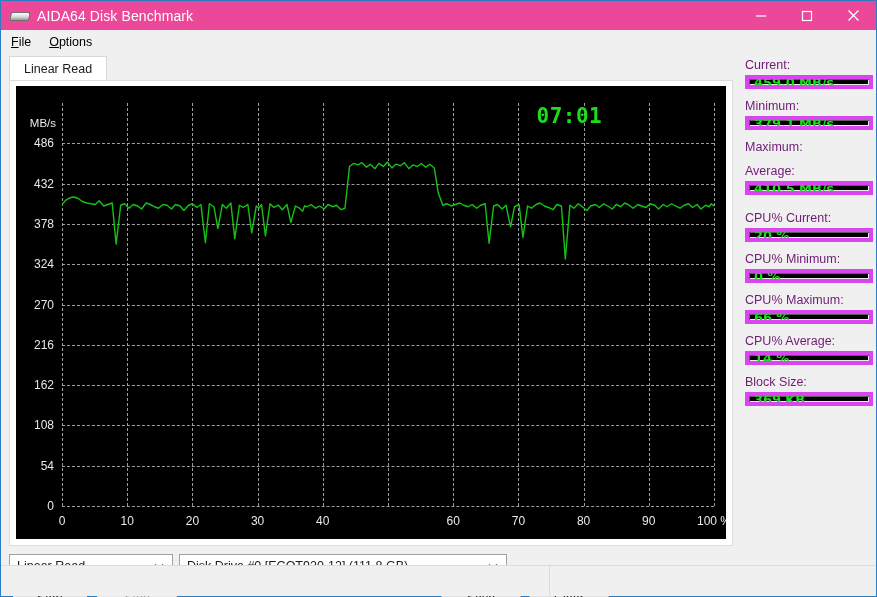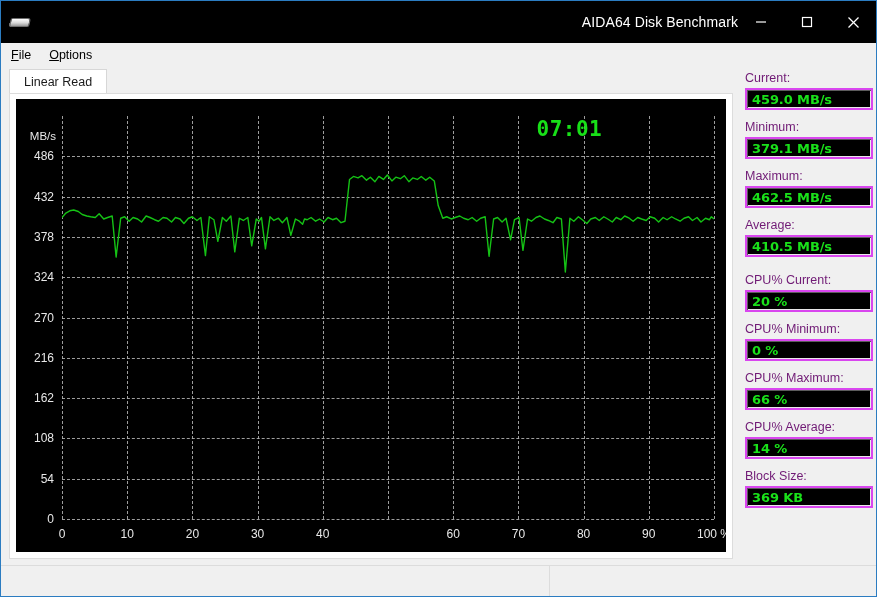--- a/index.html
+++ b/index.html
@@ -20,26 +20,25 @@
     width: 877px;
     height: 597px;
     box-sizing: border-box;
     border: 1px solid #2b7cc1;
     background: #f0f0f0;
     display: flex;
     flex-direction: column;
   }
   
   .titlebar {
-    height: 42px;
-    background: #000000;
+    height: 29px;
+    background: #ec4899;
     display: flex;
     align-items: center;
     flex: 0 0 auto;
-    text-align: right;
   }
   .title-icon {
     width: 22px;
     height: 16px;
     margin-left: 8px;
     margin-right: 6px;
     position: relative;
     flex: 0 0 auto;
   }
   .title-icon .slab {
@@ -277,23 +276,23 @@
     width: 128px;
   }
   .stat-label {
     font-size: 12.5px;
     color: #701a75;
     margin-bottom: 3px;
     white-space: nowrap;
   }
   .stat-box {
     box-sizing: border-box;
-    height: 22px;
+    height: 14px;
     background: #000000;
-    border: 2px solid #d946ef;
+    border: 4px solid #d946ef;
     box-shadow: inset 1px 1px 0 #5c5c5c, inset -1px -1px 0 #e9e9e9;
     display: flex;
     align-items: center;
     padding-left: 5px;
     color: #1ae01a;
     font-family: "DejaVu Sans", sans-serif;
     font-weight: bold;
     font-size: 13px;
     letter-spacing: -0.1px;
     white-space: nowrap;
@@ -461,21 +460,20 @@
         <div class="stat-group">
           <div class="stat-label">Current:</div>
           <div class="stat-box">459.0 MB/s</div>
         </div>
         <div class="stat-group">
           <div class="stat-label">Minimum:</div>
           <div class="stat-box">379.1 MB/s</div>
         </div>
         <div class="stat-group">
           <div class="stat-label">Maximum:</div>
-          <div class="stat-box">462.5 MB/s</div>
         </div>
         <div class="stat-group gap">
           <div class="stat-label">Average:</div>
           <div class="stat-box">410.5 MB/s</div>
         </div>
         <div class="stat-group">
           <div class="stat-label">CPU% Current:</div>
           <div class="stat-box">20 %</div>
         </div>
         <div class="stat-group">

